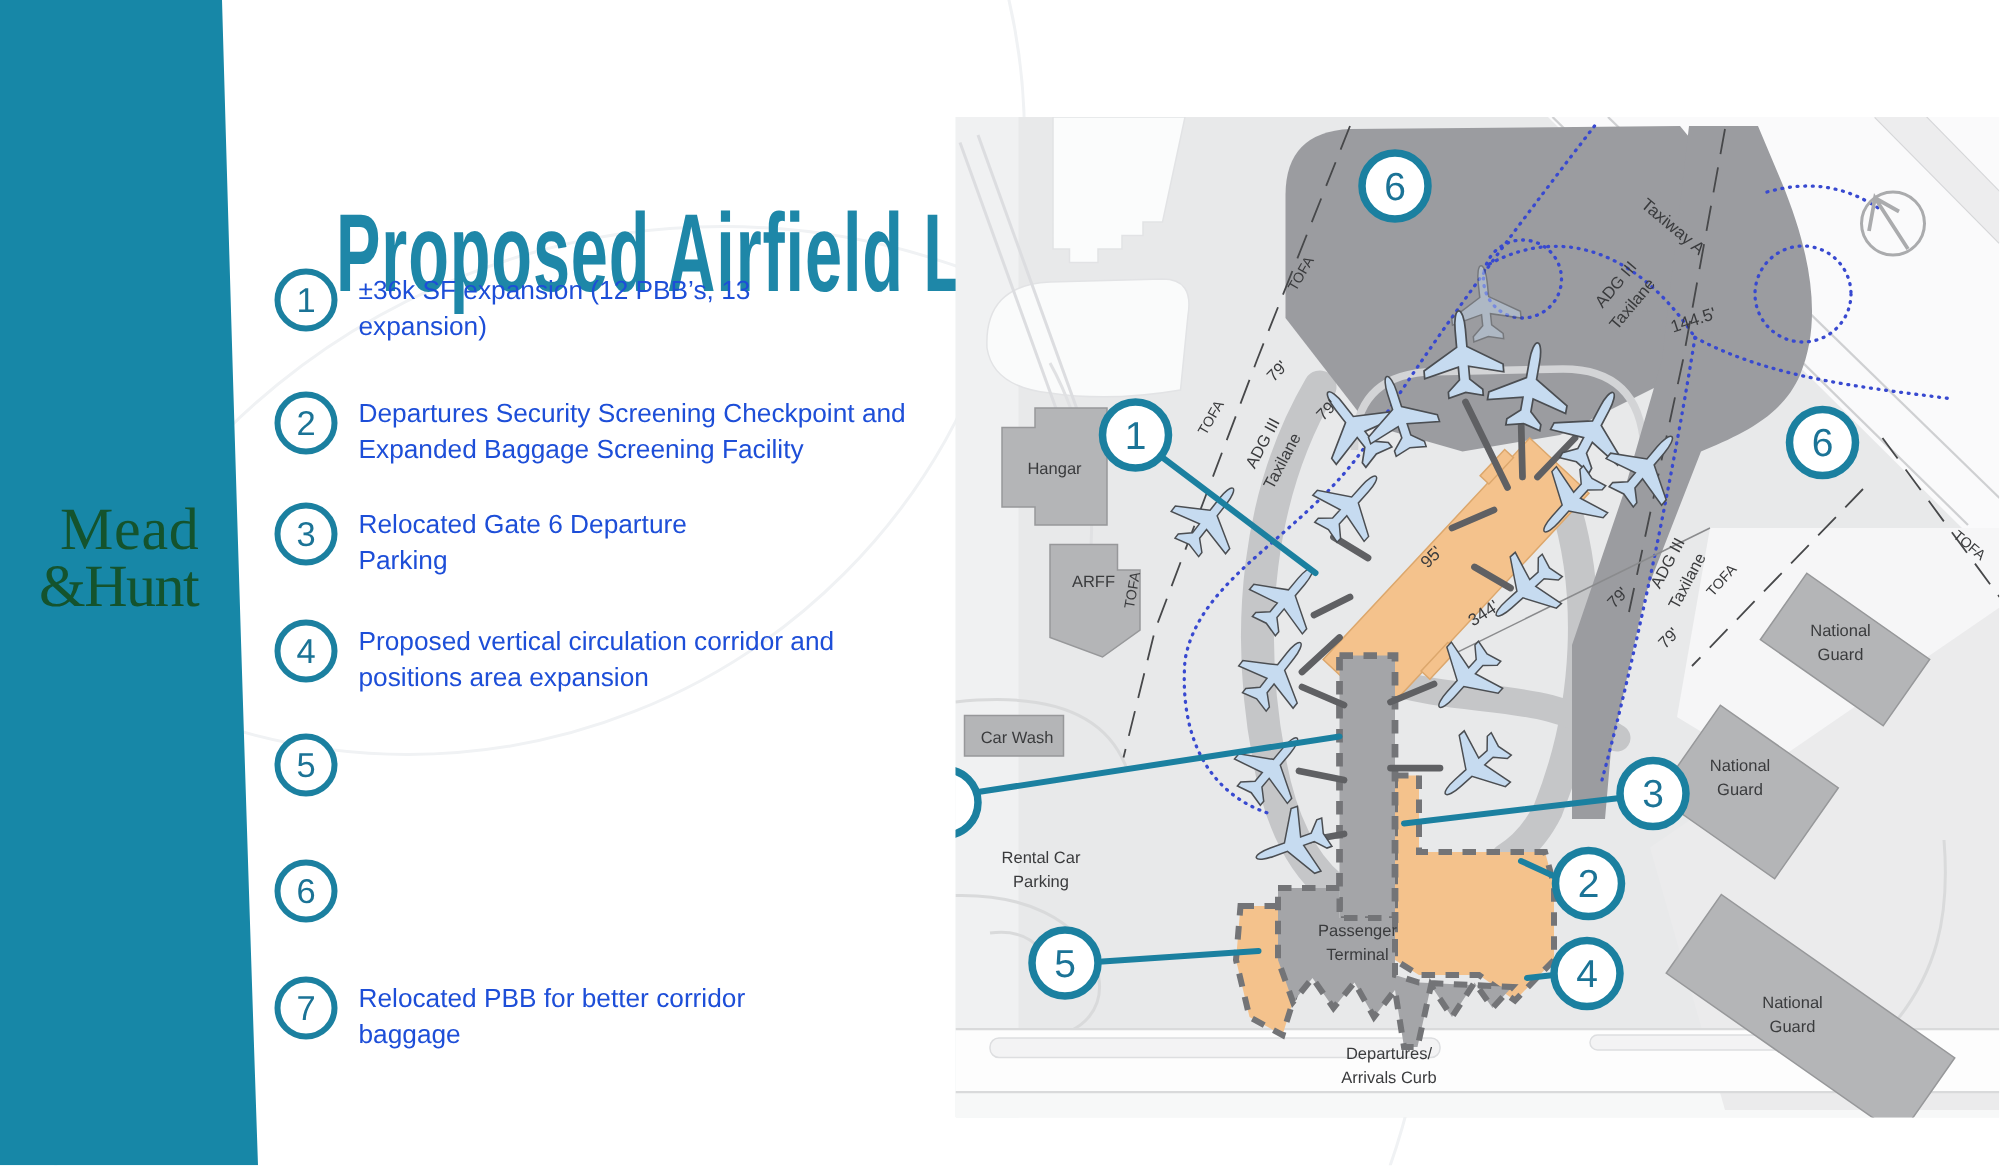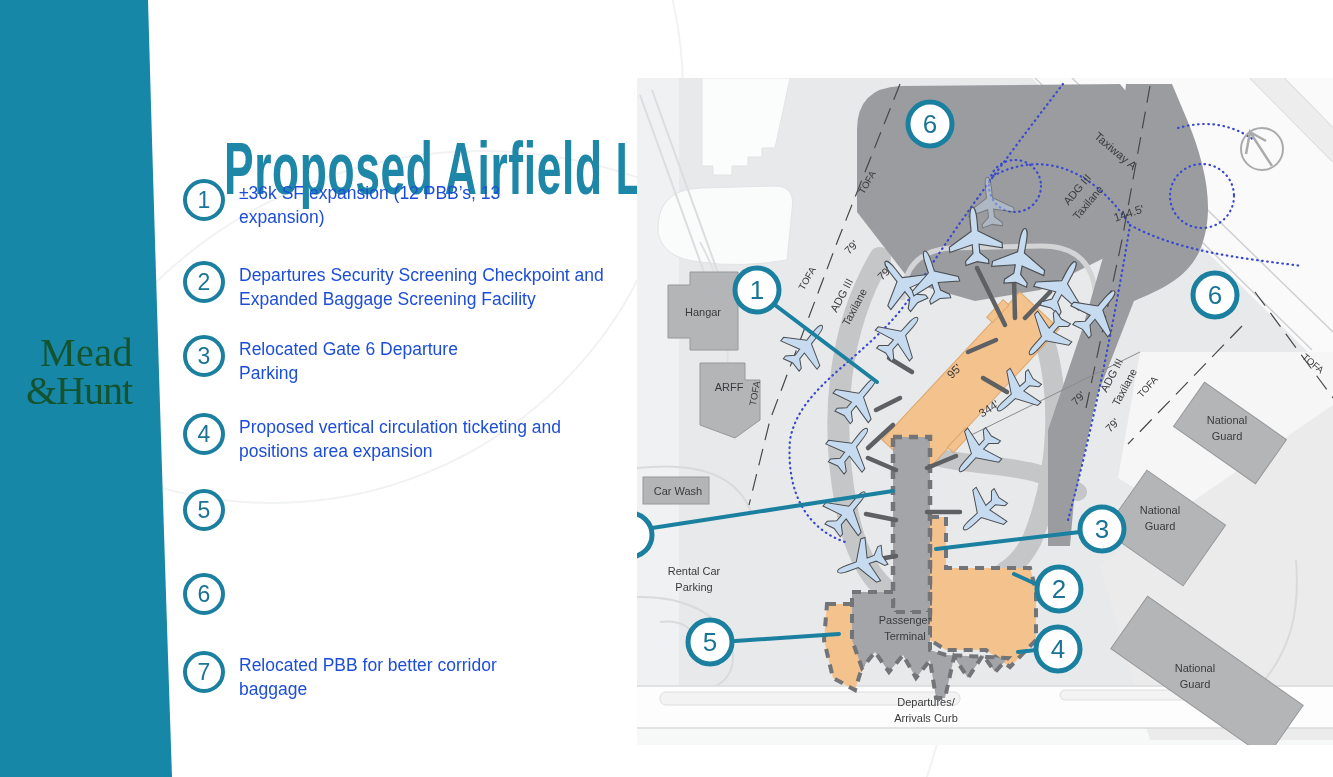--- a/index.html
+++ b/index.html
@@ -62,21 +62,21 @@
   <div class="item" style="top:335px">
     <div class="num-circle">3</div>
     <p class="item-text">
       <span>Relocated Gate 6 Departure</span>
       <span>Parking</span>
     </p>
   </div>
   <div class="item" style="top:413px">
     <div class="num-circle">4</div>
     <p class="item-text">
-      <span>Proposed vertical circulation ticketing and</span>
+      <span>Proposed vertical circulation corridor and</span>
       <span>positions area expansion</span>
     </p>
   </div>
   <div class="item" style="top:489px">
     <div class="num-circle">5</div>
   </div>
   <div class="item" style="top:573px">
     <div class="num-circle">6</div>
   </div>
   <div class="item" style="top:651px">

